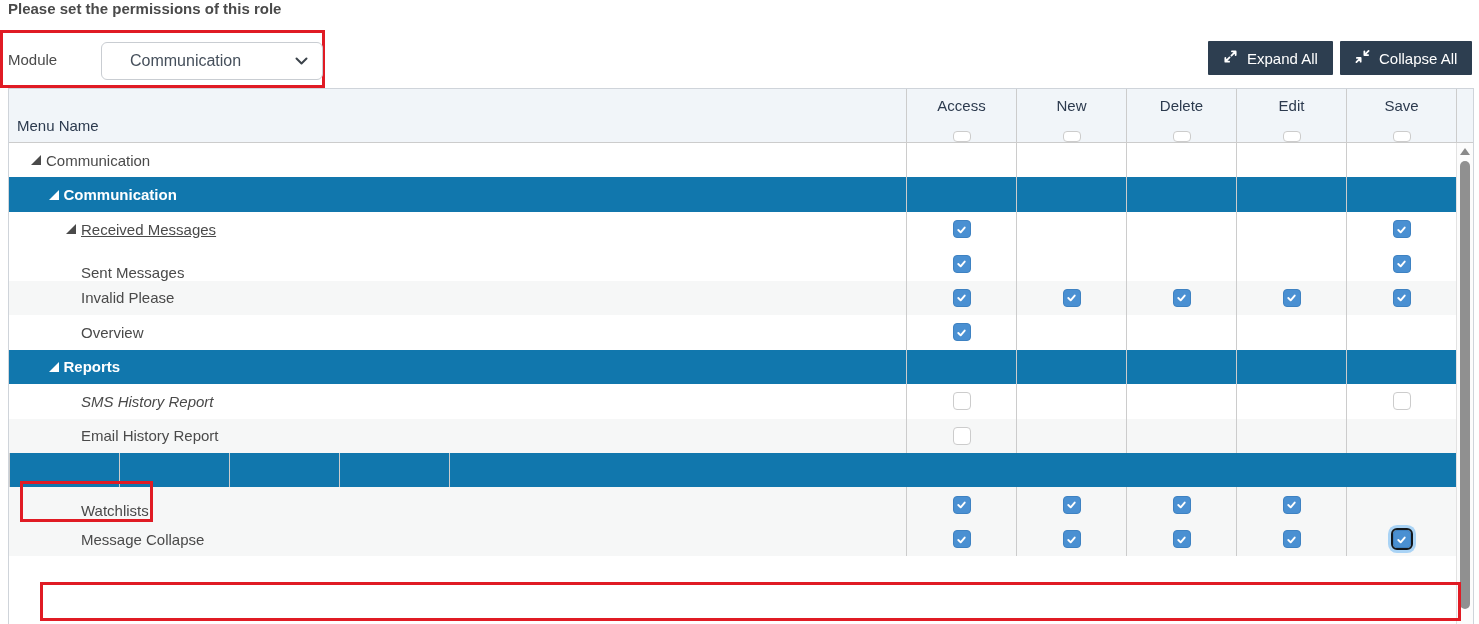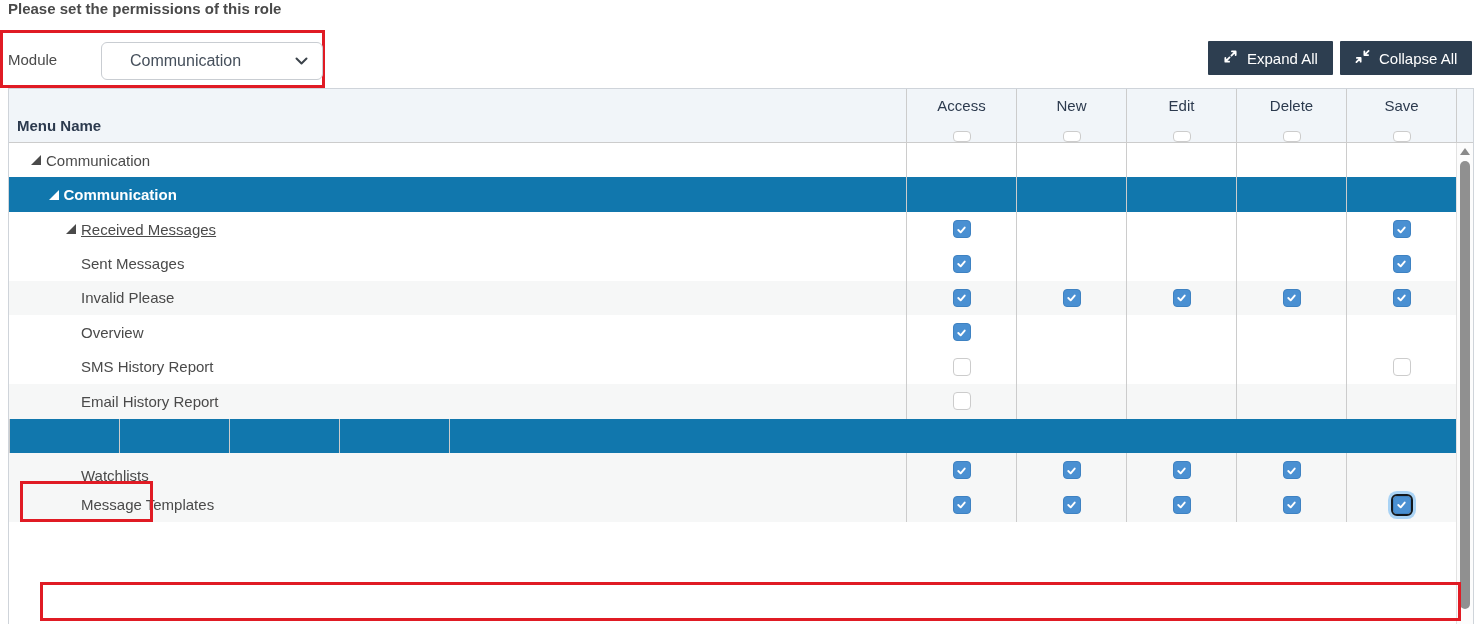--- a/index.html
+++ b/index.html
@@ -20,21 +20,21 @@
   .module-label{margin-left:5px;font-size:15px;color:var(--row-text);}
   .select-box{position:absolute;left:98px;top:9px;width:222px;height:38px;border:1px solid #c9cdd2;border-radius:6px;background:#fff;display:flex;align-items:center;justify-content:space-between;padding:0 14px 0 28px;font-size:16px;color:#454f5b;cursor:pointer;}
   .chev{display:flex;align-items:center;}
   
   .btn{position:absolute;top:41px;height:34px;background:var(--btn-dark);color:#fff;border:none;border-radius:1px;display:flex;align-items:center;gap:9px;padding:0 15px;font-size:15px;font-family:inherit;cursor:pointer;}
   #btn-expand{left:1208px;}
   #btn-collapse{left:1340px;}
   
   .table{position:absolute;left:8px;top:88px;width:1466px;height:536px;border:1px solid #cfd4da;border-bottom:none;display:flex;flex-direction:column;background:#fff;}
   .thead{display:flex;height:54px;background:var(--header-bg);border-bottom:1px solid var(--grid);flex:none;}
-  .menu-header{width:897px;display:flex;align-items:flex-end;padding:13px 0 8px 8px;font-size:15px;font-weight:700;color:var(--header-text);}
+  .menu-header{width:897px;display:flex;align-items:flex-end;padding:13px 0 8px 8px;font-size:15px;font-weight:400;color:var(--header-text);}
   .perm-header{width:110px;border-left:1px solid var(--grid);display:flex;flex-direction:column;align-items:center;padding-top:8px;gap:17px;font-size:15px;color:var(--header-text);}
   .head-filler{flex:1;border-left:1px solid var(--grid);}
   .tbody{flex:1;display:flex;min-height:0;}
   .rows{width:1447px;}
   .row{display:flex;height:34.45px;}
   .row.white{background:#fff;}
   .row.gray{background:var(--zebra);}
   .row.blue{background:var(--group-row);}
   .name-cell{width:897px;display:flex;align-items:center;gap:5px;font-size:15px;color:var(--row-text);}
   .row.blue .name-cell{color:#fff;font-weight:600;}
@@ -96,25 +96,25 @@
 
     <div class="perm-header">
         <span>Access</span>
         <div class="cb unchecked"></div>
       </div>
       <div class="perm-header">
         <span>New</span>
         <div class="cb unchecked"></div>
       </div>
       <div class="perm-header">
+        <span>Delete</span>
+        <div class="cb unchecked"></div>
+      </div>
+      <div class="perm-header">
         <span>Edit</span>
-        <div class="cb unchecked"></div>
-      </div>
-      <div class="perm-header">
-        <span>Delete</span>
         <div class="cb unchecked"></div>
       </div>
       <div class="perm-header">
         <span>Save</span>
         <div class="cb unchecked"></div>
       </div>
       <div class="head-filler"></div>
   </div>
   <div class="tbody">
     <div class="rows">
@@ -157,21 +157,21 @@
           <div class="perm-cell"></div>
           <div class="perm-cell">
             <div class="cb checked">
               <svg width="11" height="11" viewBox="0 0 12 12">
                 <path d="M2.5 6.5l2.6 2.6 4.4-5.2" stroke="#fff" stroke-width="2.1" fill="none" stroke-linecap="round" stroke-linejoin="round"></path>
               </svg>
             </div>
           </div>
         </div>
         <div class="row white">
-    <div class="cell name-cell" style="padding-left: 57px;">
+    <div class="cell name-cell" style="padding-left: 57px; align-items: flex-end;">
       <span class="tri hidden-tri"></span>
       <span class="row-label">Sent Messages</span>
     </div>
   <div class="perm-cell">
             <div class="cb checked">
               <svg width="11" height="11" viewBox="0 0 12 12">
                 <path d="M2.5 6.5l2.6 2.6 4.4-5.2" stroke="#fff" stroke-width="2.1" fill="none" stroke-linecap="round" stroke-linejoin="round"></path>
               </svg>
             </div>
           </div>
@@ -237,22 +237,33 @@
               <svg width="11" height="11" viewBox="0 0 12 12">
                 <path d="M2.5 6.5l2.6 2.6 4.4-5.2" stroke="#fff" stroke-width="2.1" fill="none" stroke-linecap="round" stroke-linejoin="round"></path>
               </svg>
             </div>
           </div>
           <div class="perm-cell"></div>
           <div class="perm-cell"></div>
           <div class="perm-cell"></div>
           <div class="perm-cell"></div>
         </div>
-        <div class="row white">
-    <div class="cell name-cell" style="padding-left: 57px;">
+        <div class="row blue">
+    <div class="cell name-cell" style="padding-left: 39.5px;">
+      <span class="tri"></span>
+      <span class="row-label">Reports</span>
+    </div>
+  <div class="perm-cell"></div>
+          <div class="perm-cell"></div>
+          <div class="perm-cell"></div>
+          <div class="perm-cell"></div>
+          <div class="perm-cell"></div>
+        </div>
+        <div class="row white">
+    <div class="cell name-cell" style="padding-left: 57px; font-style: italic;">
       <span class="tri hidden-tri"></span>
       <span class="row-label">SMS History Report</span>
     </div>
   <div class="perm-cell">
             <div class="cb unchecked"></div>
           </div>
           <div class="perm-cell"></div>
           <div class="perm-cell"></div>
           <div class="perm-cell"></div>
           <div class="perm-cell">
@@ -310,21 +321,21 @@
               <svg width="11" height="11" viewBox="0 0 12 12">
                 <path d="M2.5 6.5l2.6 2.6 4.4-5.2" stroke="#fff" stroke-width="2.1" fill="none" stroke-linecap="round" stroke-linejoin="round"></path>
               </svg>
             </div>
           </div>
           <div class="perm-cell"></div>
         </div>
         <div class="row gray">
     <div class="cell name-cell" style="padding-left: 57px;">
       <span class="tri hidden-tri"></span>
-      <span class="row-label">Message Templates</span>
+      <span class="row-label">Message Collapse</span>
     </div>
   <div class="perm-cell">
             <div class="cb checked">
               <svg width="11" height="11" viewBox="0 0 12 12">
                 <path d="M2.5 6.5l2.6 2.6 4.4-5.2" stroke="#fff" stroke-width="2.1" fill="none" stroke-linecap="round" stroke-linejoin="round"></path>
               </svg>
             </div>
           </div>
           <div class="perm-cell">
             <div class="cb checked">

